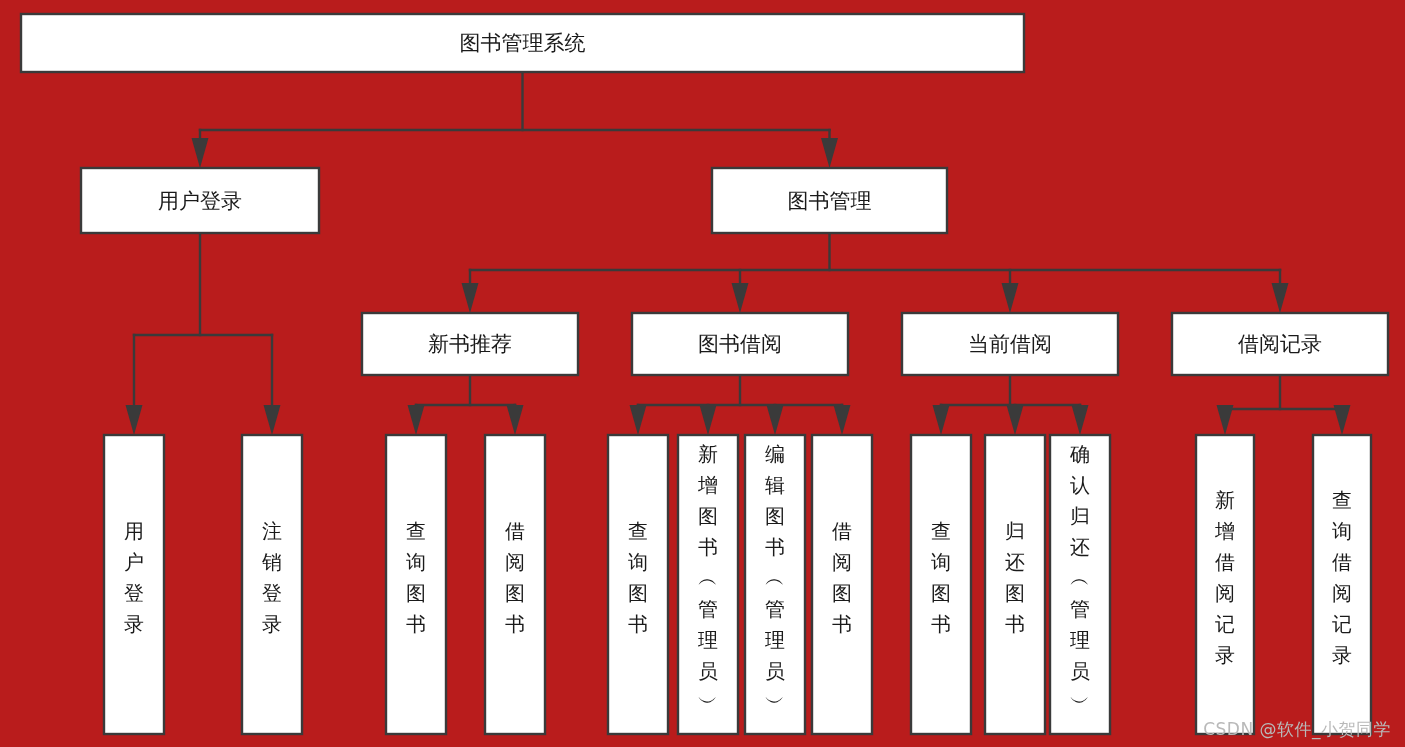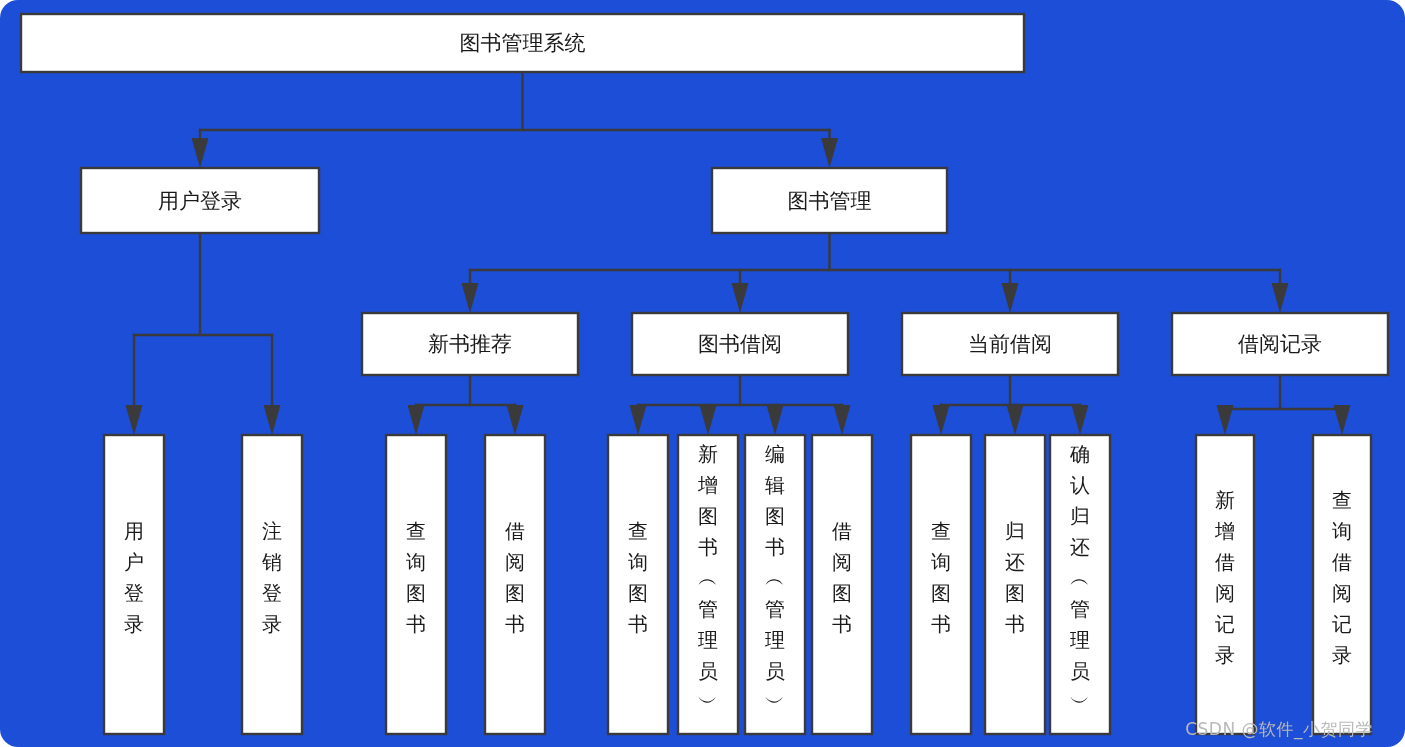--- a/index.html
+++ b/index.html
@@ -11,22 +11,21 @@
   body {
     width: 1405px;
     height: 747px;
     overflow: hidden;
     font-family: "DejaVu Sans", "Liberation Sans", sans-serif;
   }
   #diagram-root {
     position: relative;
     width: 1405px;
     height: 747px;
-    background: #1d4ed8;
-    border-radius: 18px;
+    background: #b91c1c;
   }
   svg.diagram-canvas {
     position: absolute;
     top: 0;
     left: 0;
     width: 1405px;
     height: 747px;
     display: block;
   }
   .node-box {
@@ -52,21 +51,21 @@
     dominant-baseline: middle;
   }
   .node-label-vertical {
     fill: #1a1a1a;
     font-family: "DejaVu Sans", "Liberation Sans", sans-serif;
     font-size: 20px;
     text-anchor: middle;
   }
   .watermark {
     position: absolute;
-    right: 32px;
+    right: 14px;
     bottom: 6px;
     color: #b9b9b9;
     font-size: 17px;
     font-family: "DejaVu Sans", "Liberation Sans", sans-serif;
     letter-spacing: 0.5px;
     white-space: nowrap;
     pointer-events: none;
   }
 </style>
 </head>

